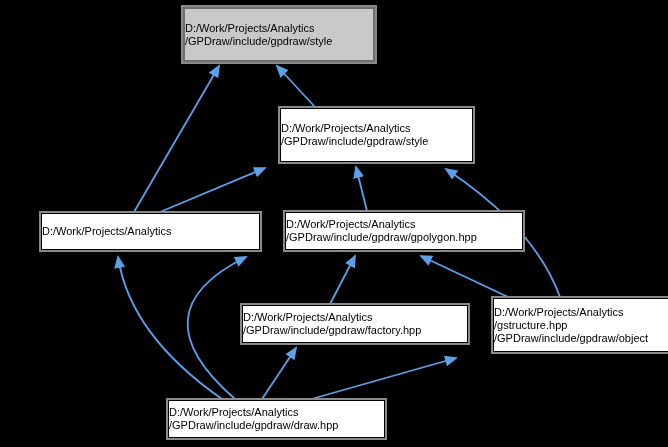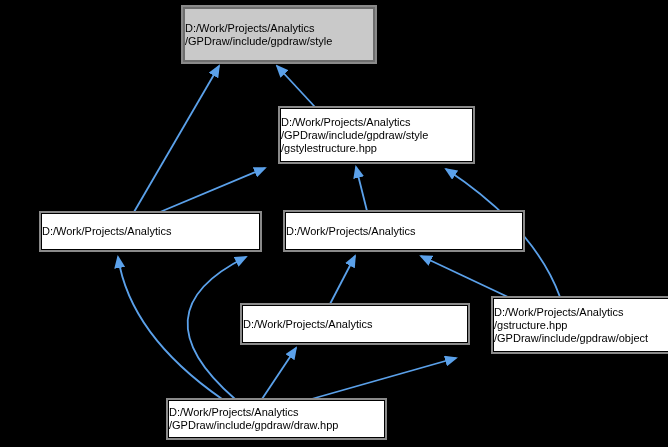--- a/index.html
+++ b/index.html
@@ -89,33 +89,34 @@
   </svg>
 
   <div class="node highlight" style="left:150px; top:7px; width:192px; height:55px;">
     <span>D:/Work/Projects/Analytics</span>
     <span>/GPDraw/include/gpdraw/style</span>
   </div>
 
   <div class="node" style="left:247px; top:108px; width:193px; height:54px;">
     <span>D:/Work/Projects/Analytics</span>
     <span>/GPDraw/include/gpdraw/style</span>
-    <span>/gstylestructure.hpp</span>
   </div>
 
   <div class="node" style="left:8px; top:213px; width:219px; height:37px;">
     <span>D:/Work/Projects/Analytics</span>
   </div>
 
   <div class="node" style="left:252px; top:212px; width:238px; height:38px;">
     <span>D:/Work/Projects/Analytics</span>
+    <span>/GPDraw/include/gpdraw/gpolygon.hpp</span>
   </div>
 
   <div class="node" style="left:209px; top:305px; width:226px; height:38px;">
     <span>D:/Work/Projects/Analytics</span>
+    <span>/GPDraw/include/gpdraw/factory.hpp</span>
   </div>
 
   <div class="node" style="left:460px; top:298px; width:200px; height:54px;">
     <span>D:/Work/Projects/Analytics</span>
     <span>/gstructure.hpp</span>
     <span>/GPDraw/include/gpdraw/object</span>
   </div>
 
   <div class="node" style="left:135px; top:400px; width:217px; height:38px;">
     <span>D:/Work/Projects/Analytics</span>

